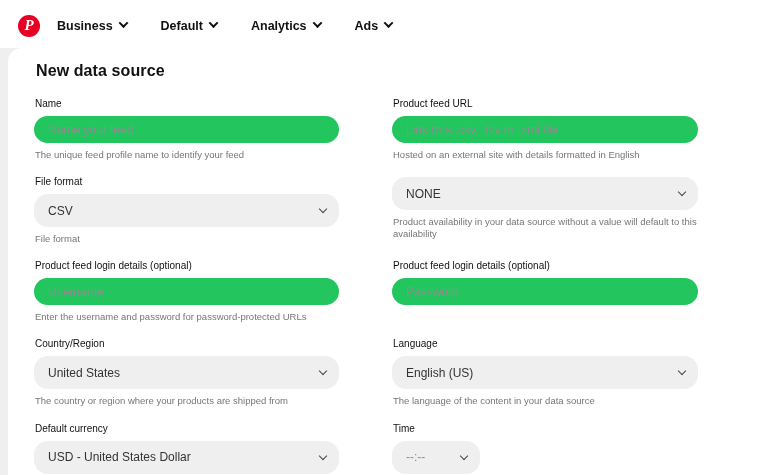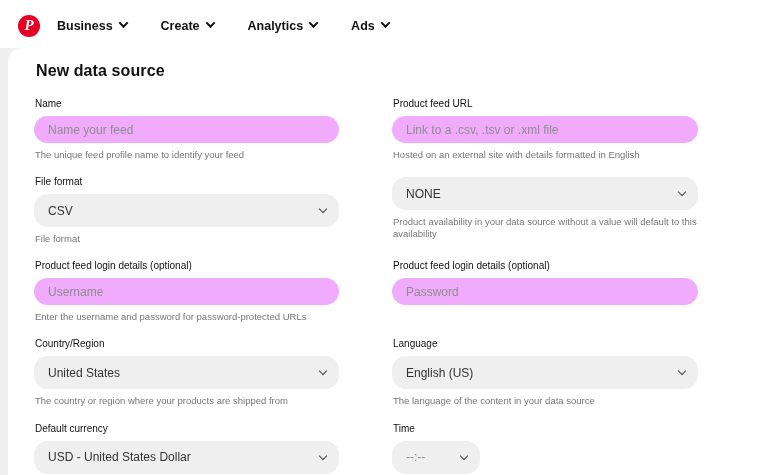--- a/index.html
+++ b/index.html
@@ -62,21 +62,21 @@
   .field-label {
     font-size: 10px; color: #111; line-height: 10px;
     margin: 0 0 7px 1px;
   }
   .helper {
     font-size: 9.5px; color: #767676; line-height: 1.28;
     margin: 6px 0 0 1px;
   }
   .text-input {
     width: 100%; height: 27px;
-    background: #f0abfc; border: none; border-radius: 14px;
+    background: #22c55e; border: none; border-radius: 14px;
     padding: 0 14px; font-size: 12px; color: #333;
     font-family: "Liberation Sans", sans-serif;
     outline: none;
   }
   .text-input::placeholder { color: #8e8e8e; opacity: 1; }
   .select {
     width: 100%; height: 33px;
     background: #efefef; border-radius: 14px;
     padding: 0 13px 0 14px;
     display: flex; align-items: center; justify-content: space-between;
@@ -96,21 +96,21 @@
 </head>
 <body>
 
 <nav class="topnav">
   <div class="logo">P</div>
   <div class="nav-item">
     <span>Business</span>
     <span class="nav-chevron"></span>
   </div>
   <div class="nav-item">
-    <span>Create</span>
+    <span>Default</span>
     <span class="nav-chevron"></span>
   </div>
   <div class="nav-item">
     <span>Analytics</span>
     <span class="nav-chevron"></span>
   </div>
   <div class="nav-item">
     <span>Ads</span>
     <span class="nav-chevron"></span>
   </div>

